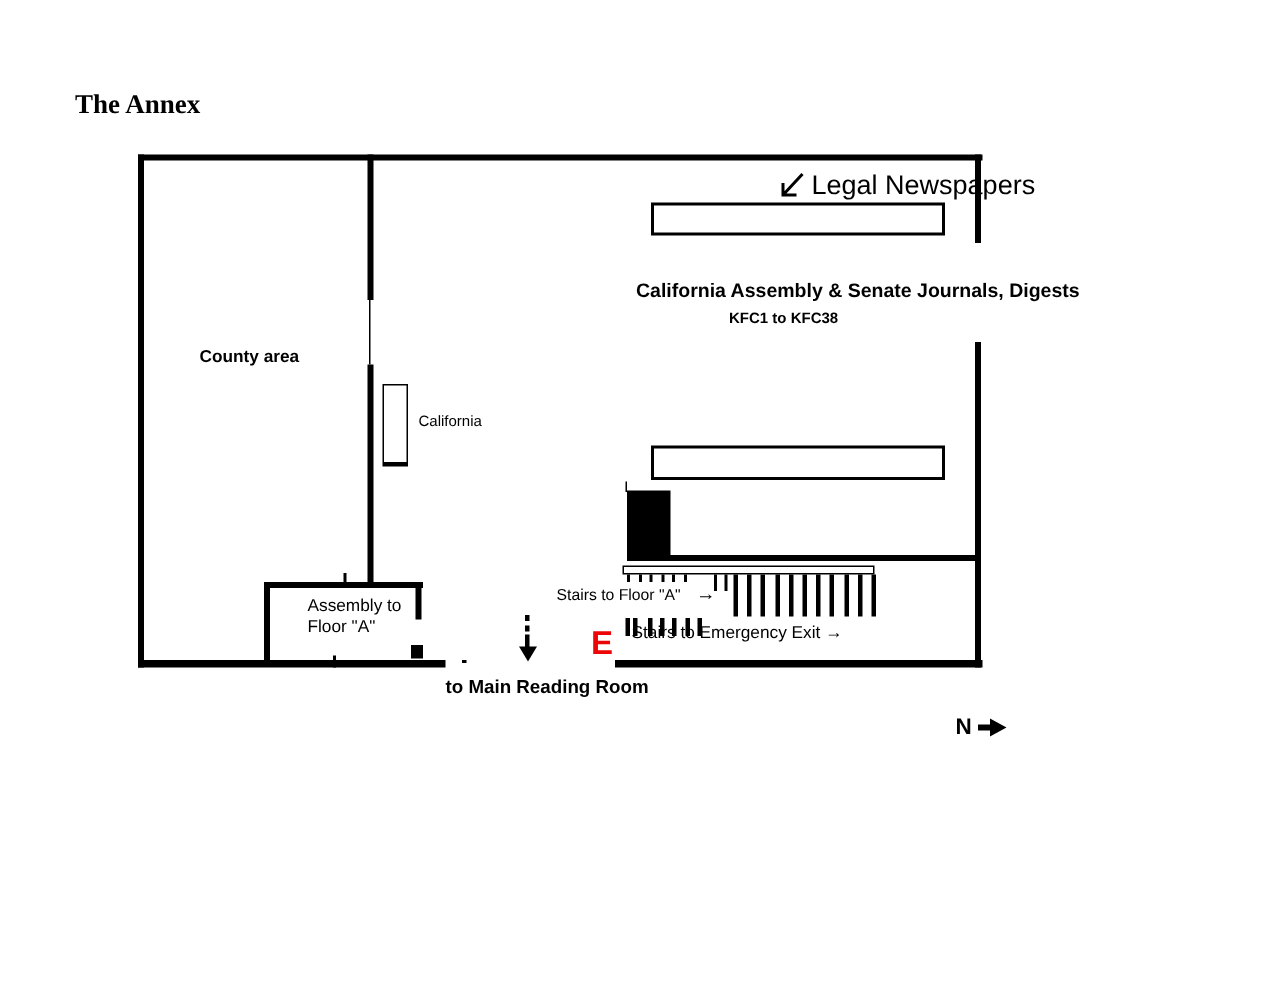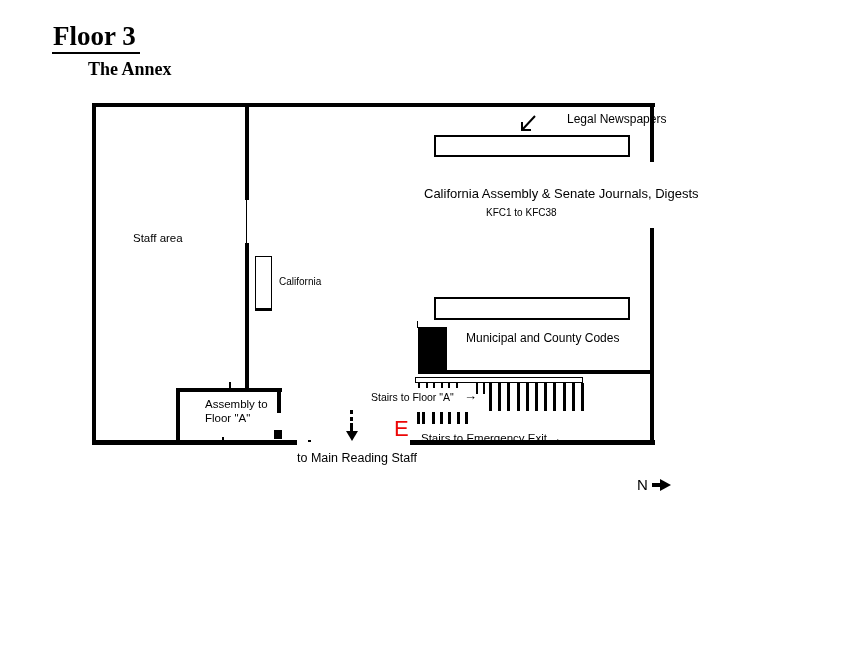--- a/index.html
+++ b/index.html
@@ -1,36 +1,33 @@
 <!DOCTYPE html>
 <html><head>
 <meta charset="utf-8">
 <style>
   html,body{margin:0;padding:0;background:#fff;}
   #canvas{position:relative;width:852px;height:657px;background:#ffffff;overflow:hidden;
           font-family:"Liberation Sans", sans-serif;color:#000;}
   .abs{position:absolute;}
   .wall{background:#000;}
   .label{white-space:nowrap;line-height:1.15;}
-  .bold{font-weight:normal;}
+  .bold{font-weight:bold;}
   .serif{font-family:"Liberation Serif", serif;}
   .box{background:#fff;border:2px solid #000;}
   #title{font-size:27px;font-weight:bold;border-bottom:2px solid #000;padding:0 4px 1px 1px;}
-  #subtitle{font-size:18px;font-weight:bold;margin-left:38px;}
+  #subtitle{font-size:18px;font-weight:bold;}
   .tri-down{width:0;height:0;border-left:6px solid transparent;border-right:6px solid transparent;border-top:10px solid #000;}
   .tri-right{width:0;height:0;border-top:6px solid transparent;border-bottom:6px solid transparent;border-left:11px solid #000;}
 </style>
 </head>
 <body>
 
 <div id="canvas">
 
-  <div class="abs serif" style="left:52px;top:21px;">
-    <span id="title" class="label">Floor 3</span>
-  </div>
   <div class="abs serif label" id="subtitle" style="left:50px;top:59px;">The Annex</div>
 
   <div class="abs wall" style="left:92px;top:103px;width:563px;height:4px;"></div>
   <div class="abs wall" style="left:92px;top:103px;width:4px;height:342px;"></div>
   <div class="abs wall" style="left:92px;top:440px;width:205px;height:5px;"></div>
   <div class="abs wall" style="left:410px;top:440px;width:245px;height:5px;"></div>
   <div class="abs wall" style="left:308px;top:440px;width:3px;height:2px;"></div>
   <div class="abs wall" style="left:650px;top:103px;width:4px;height:59px;"></div>
   <div class="abs wall" style="left:650px;top:228px;width:4px;height:217px;"></div>
 
@@ -77,45 +74,44 @@
       <div class="abs wall" style="left: 581px; top: 383px; width: 3px; height: 28px;"></div>
       <div class="abs wall" style="left: 417px; top: 412px; width: 3px; height: 12px;"></div>
       <div class="abs wall" style="left: 422px; top: 412px; width: 3px; height: 12px;"></div>
       <div class="abs wall" style="left: 432px; top: 412px; width: 3px; height: 12px;"></div>
       <div class="abs wall" style="left: 440px; top: 412px; width: 3px; height: 12px;"></div>
       <div class="abs wall" style="left: 448px; top: 412px; width: 3px; height: 12px;"></div>
       <div class="abs wall" style="left: 457px; top: 412px; width: 3px; height: 12px;"></div>
       <div class="abs wall" style="left: 465px; top: 412px; width: 3px; height: 12px;"></div>
     </div>
 
-  <div class="abs label bold" style="left:133px;top:232px;font-size:11.5px;">Staff area</div>
+  <div class="abs label bold" style="left:133px;top:232px;font-size:11.5px;">County area</div>
 
   <div class="abs label" style="left:279px;top:276px;font-size:10px;">California</div>
 
-  <div class="abs label" style="left:567px;top:113px;font-size:12px;">Legal Newspapers</div>
+  <div class="abs label" style="left:541px;top:113px;font-size:18px;">Legal Newspapers</div>
   <svg class="abs" style="left:517px;top:114px;" width="21" height="23" viewBox="0 0 21 23">
     <path d="M18 2 L5 16 M5 8 L5 16 L14 16" stroke="#000" stroke-width="2" fill="none"></path>
   </svg>
 
   <div class="abs label bold" style="left:424px;top:187px;font-size:13px;">California Assembly &amp; Senate Journals, Digests</div>
   <div class="abs label bold" style="left:486px;top:207px;font-size:10px;">KFC1 to KFC38</div>
-  <div class="abs label bold" style="left:466px;top:332px;font-size:12px;">Municipal and County Codes</div>
 
   <div class="abs label" style="left:205px;top:397px;font-size:11.5px;line-height:14px;">
     <div>Assembly to</div>
     <div>Floor "A"</div>
   </div>
 
   <div class="abs label" style="left:371px;top:391px;font-size:10.5px;">Stairs to Floor "A"</div>
   <div class="abs label" style="left:464px;top:389px;font-size:13px;">→</div>
 
   <div class="abs label bold" style="left: 394px; top: 416px; font-size: 22px; color: rgb(236, 6, 6);">E</div>
-  <div class="abs label" style="left:421px;top:432px;font-size:11.5px;">Stairs to Emergency Exit →</div>
+  <div class="abs label" style="left:421px;top:416px;font-size:11.5px;">Stairs to Emergency Exit →</div>
 
-  <div class="abs label bold" style="left:297px;top:451px;font-size:12.5px;">to Main Reading Staff</div>
+  <div class="abs label bold" style="left:297px;top:451px;font-size:12.5px;">to Main Reading Room</div>
 
   <div class="abs">
     <div class="abs wall" style="left:350px;top:410px;width:3px;height:4px;"></div>
     <div class="abs wall" style="left:350px;top:417px;width:3px;height:4px;"></div>
     <div class="abs wall" style="left:350px;top:423px;width:3px;height:9px;"></div>
     <div class="abs tri-down" style="left:345.5px;top:431px;"></div>
   </div>
 
   <div class="abs label bold" style="left:637px;top:476px;font-size:15px;">N</div>
   <div class="abs">

